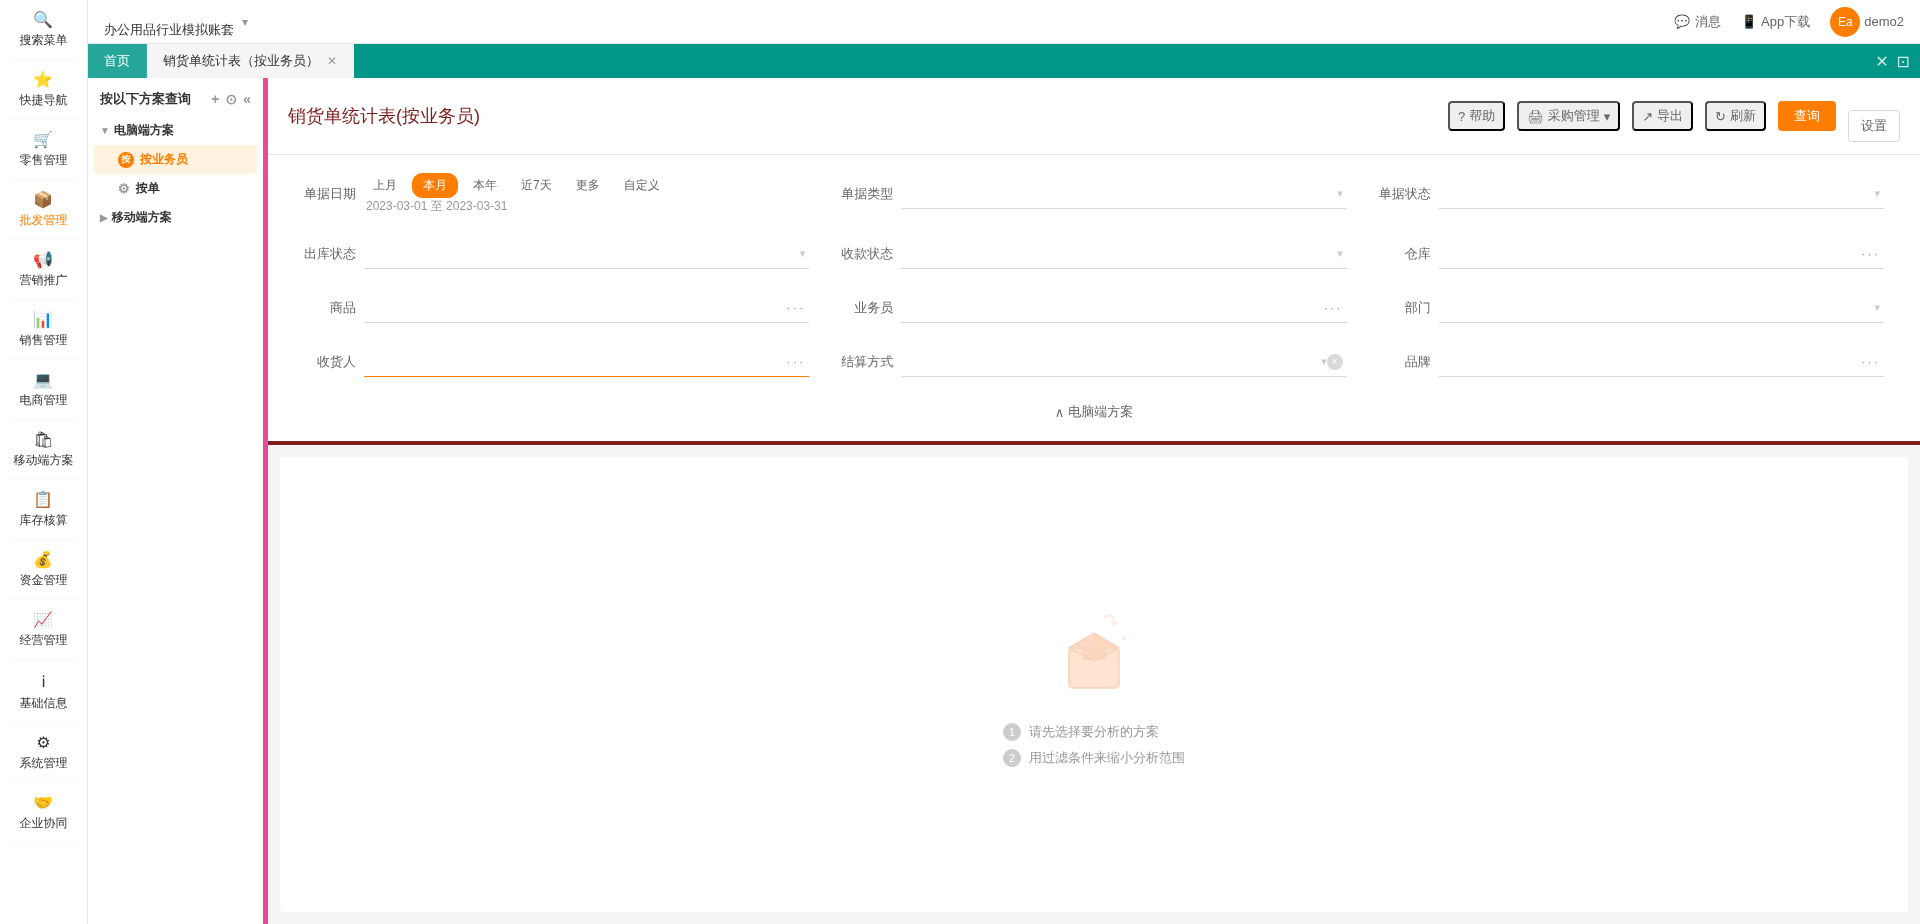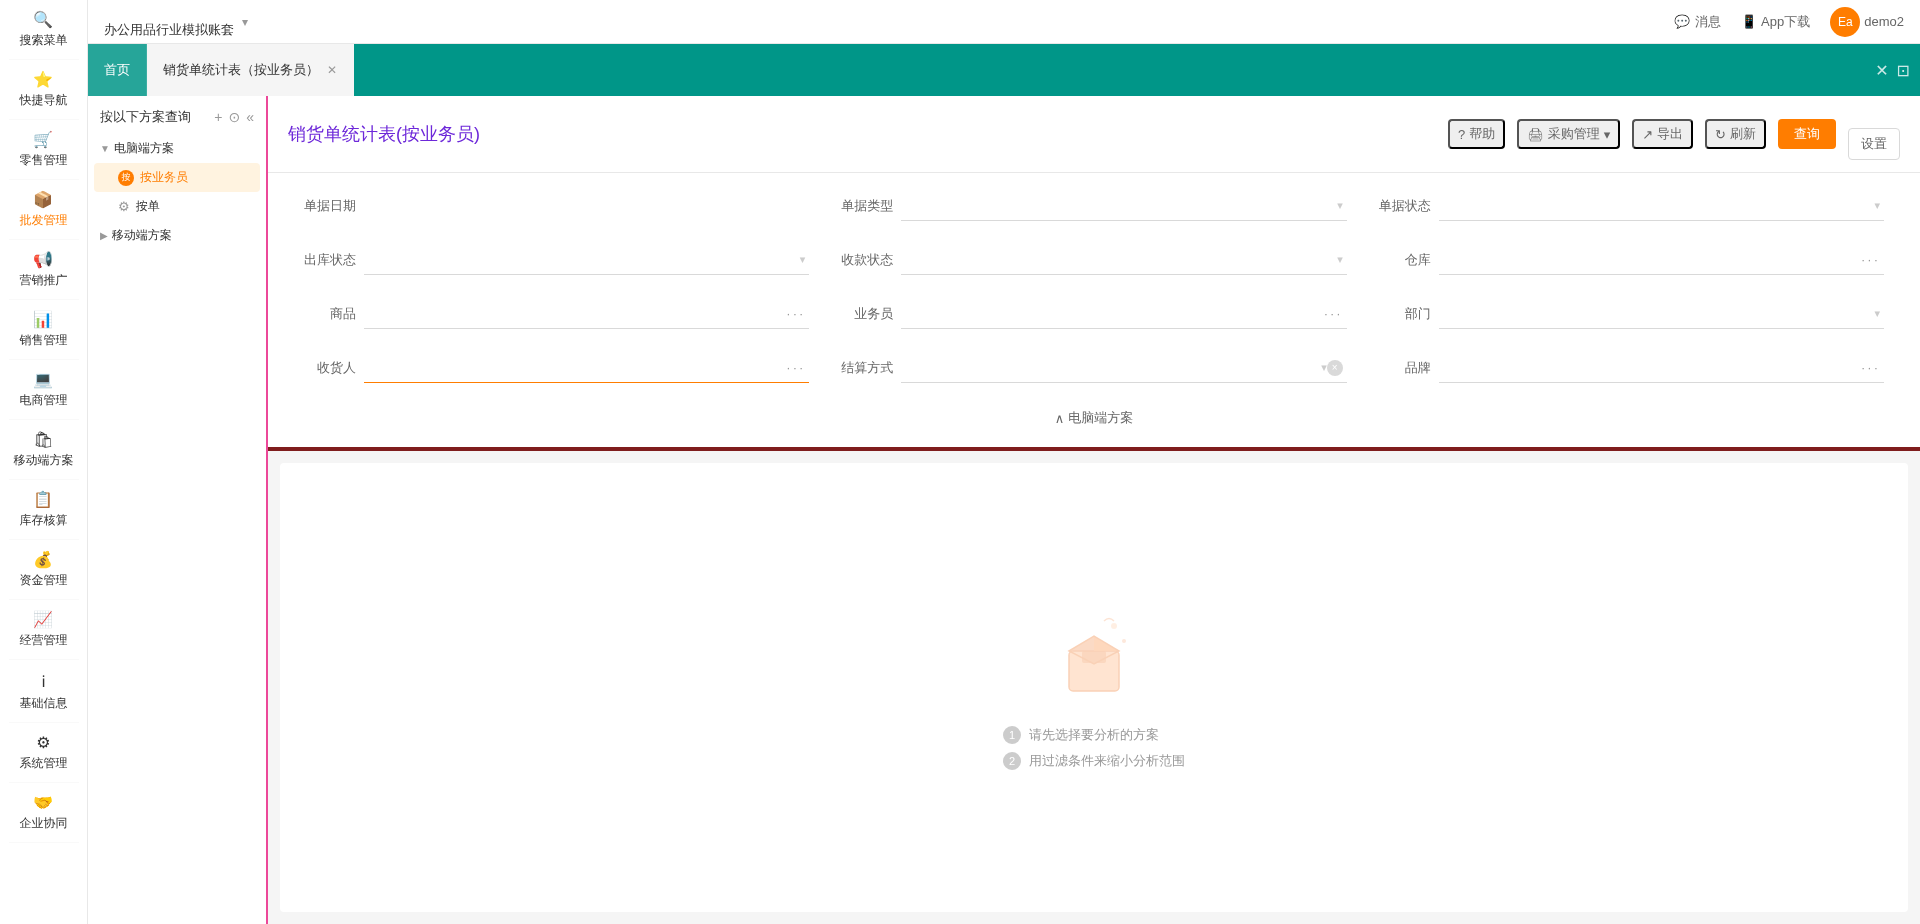--- a/index.html
+++ b/index.html
@@ -106,21 +106,21 @@
       width: 30px; height: 30px;
       border-radius: 50%;
       background: #ff7d00;
       display: flex; align-items: center; justify-content: center;
       color: white; font-size: 12px;
       overflow: hidden;
     }
 
     
     .tabs {
-      height: 52px;
+      height: 34px;
       background: #009688;
       display: flex;
       align-items: center;
       padding: 0 0;
     }
     .tab {
       height: 100%;
       display: flex;
       align-items: center;
       padding: 0 16px;
@@ -160,24 +160,25 @@
     .content {
       flex: 1;
       display: flex;
       overflow: hidden;
     }
 
     
     .left-panel {
       width: 180px;
       background: #fff;
-      border-right: 2px solid #ec4899;
+      border-right: 5px solid #ec4899;
       flex-shrink: 0;
       padding: 12px 0;
       overflow-y: auto;
+      font-weight: bold;
     }
     .panel-header {
       padding: 0 12px 8px 12px;
       font-size: 13px;
       color: #333;
       display: flex;
       align-items: center;
       justify-content: space-between;
     }
     .panel-header-actions {
@@ -247,21 +248,21 @@
     }
     .page-header-top {
       display: flex;
       align-items: center;
       justify-content: space-between;
       margin-bottom: 12px;
     }
     .page-title {
       font-size: 18px;
       font-weight: 500;
-      color: #6d28d9;
+      color: #7f1d1d;
     }
     .page-actions {
       display: flex;
       align-items: center;
       gap: 12px;
     }
     .page-action-btn {
       display: flex;
       align-items: center;
       gap: 4px;
@@ -606,20 +607,31 @@
             <button class="page-action-btn secondary-btn">设置</button>
           </div>
         </div>
       </div>
 
       <div class="filter-area">
 
         <div class="filter-section-row">
           <div class="filter-cell">
             <div class="filter-cell-label">单据日期</div>
+            <div class="filter-cell-control" style="flex-direction: column; align-items: flex-start; height: auto; border-bottom: none; padding: 0;">
+              <div class="date-filter">
+                <span class="date-btn">上月</span>
+                <span class="date-btn active">本月</span>
+                <span class="date-btn">本年</span>
+                <span class="date-btn">近7天</span>
+                <span class="date-btn">更多</span>
+                <span class="date-btn">自定义</span>
+              </div>
+              <div class="date-range" style="padding-left: 2px;">2023-03-01 至 2023-03-31</div>
+            </div>
           </div>
 
           <div class="filter-cell">
             <div class="filter-cell-label">单据类型</div>
             <div class="filter-cell-control" style="cursor: pointer;">
               <span style="color: #ccc; font-size: 13px;"></span>
               <span class="dropdown-arrow">▾</span>
             </div>
           </div>
 

